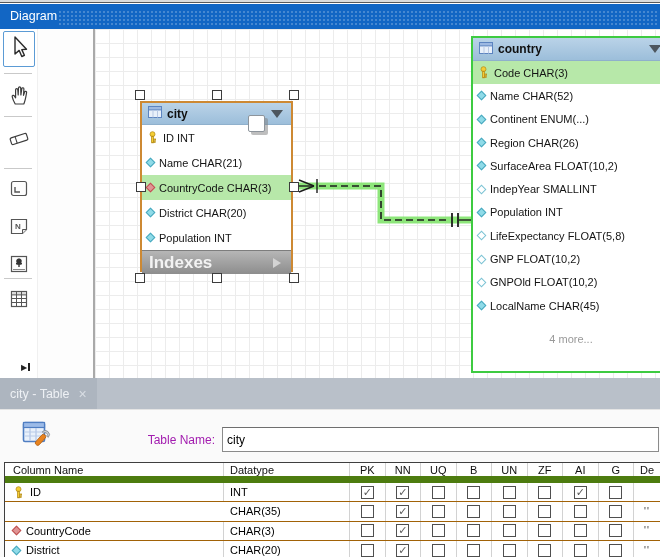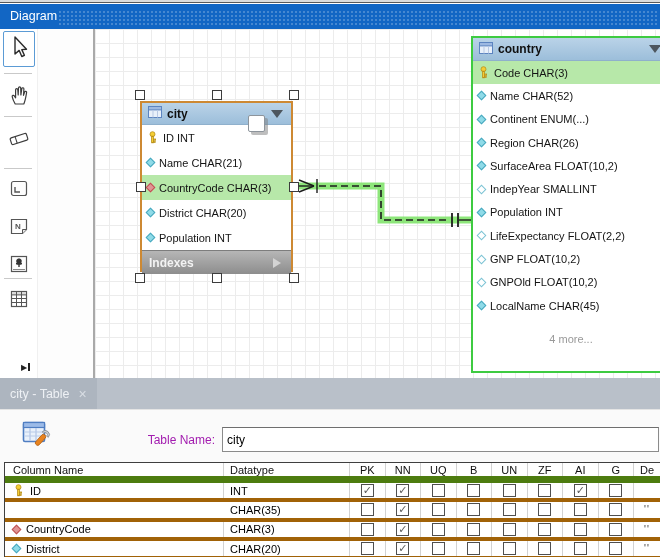--- a/index.html
+++ b/index.html
@@ -40,21 +40,21 @@
     padding:0 6px; font-weight:bold; font-size:12px; color:#101010; position:relative; border-bottom:1px solid #8fb0cc; }
   #country-table .dheader { height:23px; }
   .tri-down { position:absolute; right:8px; top:7px; width:0; height:0; border-left:6px solid transparent; border-right:6px solid transparent; border-top:8px solid #4d565e; }
   .drow { height:25px; display:flex; align-items:center; padding-left:5px; gap:5px; color:#141414; background:#fff; white-space:nowrap; }
   #country-table .drow { height:23.3px; }
   .drow.hl { background:#b7e8a9; }
   .dia { width:7px; height:7px; transform:rotate(45deg); border:1px solid #49a8be; background:#8fdbe8; flex:none; }
   .dia.open { background:#fff; border-color:#7cc3d4; }
   .dia.fk { background:#e09494; border-color:#bf5252; }
   .keyicn { flex:none; display:inline-flex; }
-  .indexes { height:24px; background:linear-gradient(#b6b6b6,#8d8d8d); color:#f3f3f3; font-weight:bold; font-size:12px;
+  .indexes { height:24px; background:linear-gradient(#b6b6b6,#8d8d8d); color:#f3f3f3; font-weight:bold; font-size:17px;
     display:flex; align-items:center; padding:11px 7px; position:relative; border-top:1px solid #7d7d7d;text-align:center; }
   .indexes .tri-right { position:absolute; right:10px; top:7px; width:0; height:0; border-top:5px solid transparent; border-bottom:5px solid transparent; border-left:8px solid #d4d4d4; }
   .more { color:#999; text-align:center; margin-top:16px; font-size:11px; }
   .handle { position:absolute; width:10px; height:10px; background:#fff; border:1px solid #3c3c3c; z-index:6; }
   .connector { position:absolute; width:10px; height:10px; background:#fff; border:1px solid #3c3c3c; z-index:6; }
   .notesq { position:absolute; left:106px; top:12px; width:17px; height:17px; background:#fff; border:1px solid #8d949b; border-radius:2px;
     box-shadow:3px 3px 0 rgba(125,125,125,.5); z-index:5; }
 
   
   .tabbar { position:absolute; top:378px; left:0; width:660px; height:31px; background:#b9c0c9; }
@@ -70,21 +70,21 @@
     background:#fff; font-size:12px; padding:2px 4px; outline:none; color:#000; }
 
   .cgrid { position:absolute; left:4px; top:52px; width:656px; height:96px; background:#fff;
     border-left:1px solid #3f3f3f; border-top:1px solid #3f3f3f; font-size:11px; color:#000; }
   .ghrow { display:flex; height:20px; border-bottom:7px solid #4d7c0f; }
   .gcell { border-right:1px solid #d2d2d2; display:flex; align-items:center; overflow:hidden; flex:none; }
   .gcell.head { font-size:11px; color:#111; }
   .gcell.cname { padding-left:8px; gap:6px; }
   .gcell.ctype { padding-left:6px; }
   .gcell.cchk, .gcell.cdef { justify-content:center; }
-  .grow { display:flex; height:19.3px; border-bottom:4px solid #a16207; background:#fff; }
+  .grow { display:flex; height:19.3px; border-bottom:1px solid #a16207; background:#fff; }
   .cb { width:13px; height:13px; border:1px solid #4f4f4f; background:#fff; display:flex; align-items:center; justify-content:center;
     font-size:11px; color:#5a5a5a; line-height:1; }
   .defmark { font-size:10px; color:#3a3a3a; letter-spacing:1px; }
 </style>
 </head>
 <body>
 
 <div id="app">
 
   <div class="topstrip"></div>
@@ -234,21 +234,21 @@
             <div class="drow">
               <span class="dia open"></span>
               <span>IndepYear SMALLINT</span>
             </div>
             <div class="drow">
               <span class="dia"></span>
               <span>Population INT</span>
             </div>
             <div class="drow">
               <span class="dia open"></span>
-              <span>LifeExpectancy FLOAT(2,2)</span>
+              <span>LifeExpectancy FLOAT(5,8)</span>
             </div>
             <div class="drow">
               <span class="dia open"></span>
               <span>GNP FLOAT(10,2)</span>
             </div>
             <div class="drow">
               <span class="dia open"></span>
               <span>GNPOld FLOAT(10,2)</span>
             </div>
             <div class="drow">

